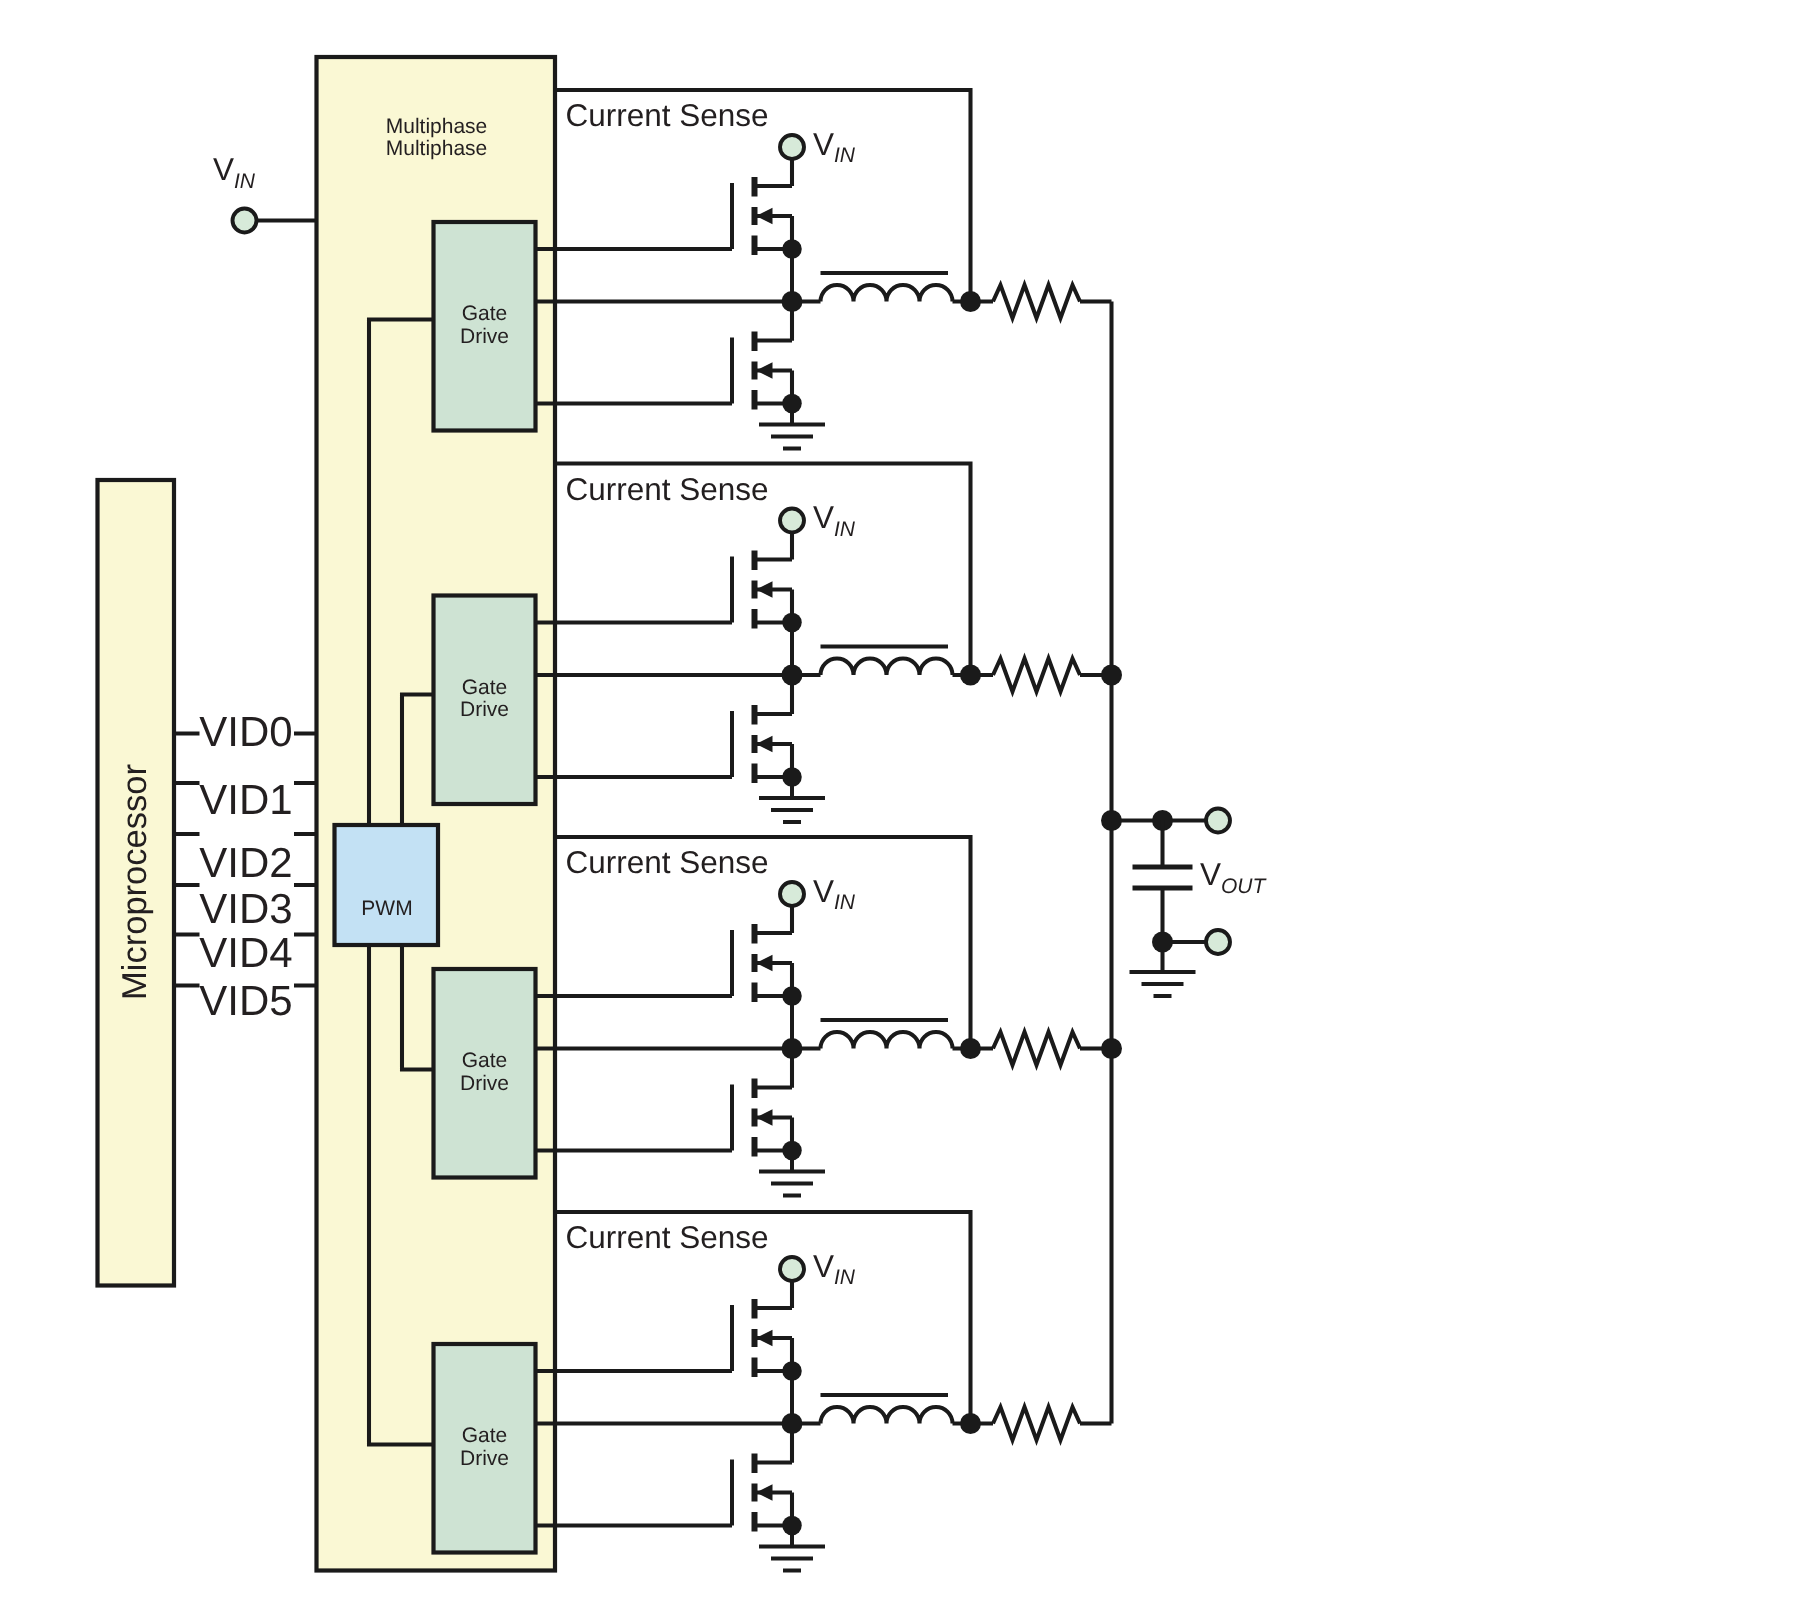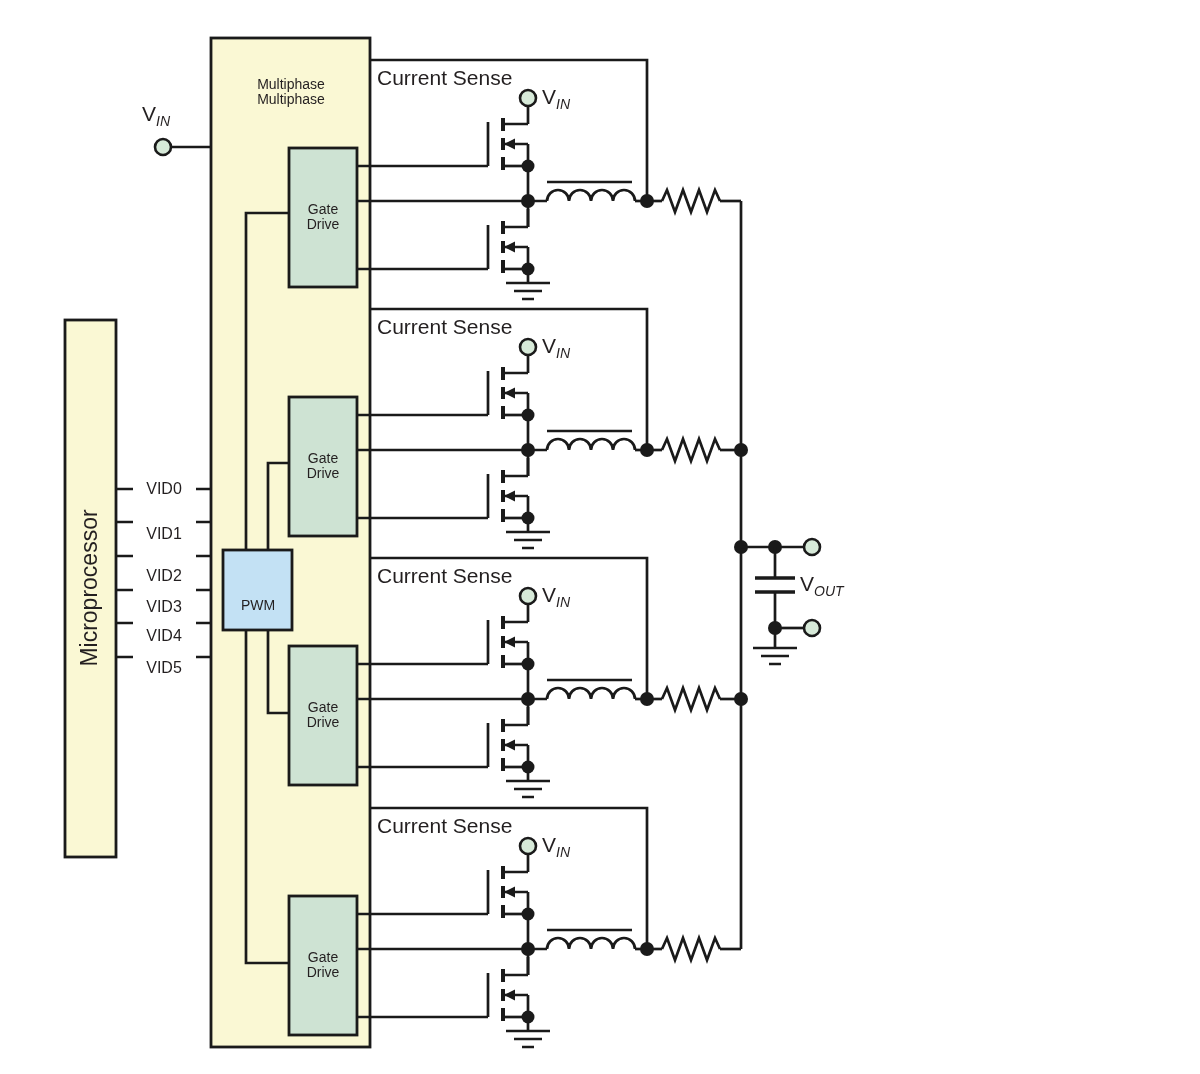--- a/index.html
+++ b/index.html
@@ -14,21 +14,21 @@
   .thick{stroke-width:3.4;}
   .chan{stroke:var(--line);stroke-width:4;fill:none;}
   .dot{fill:var(--line);stroke:none;}
   .term{fill:var(--terminal-green);stroke:var(--line);stroke-width:2.6;}
   .box{stroke:var(--line);stroke-width:2.8;}
   .label{position:absolute;color:var(--text);white-space:nowrap;line-height:1.1;}
   .cs{font-size:21px;}
   .v{font-size:21px;}
   .v sub{font-size:14px;line-height:0;font-style:italic;}
   .boxtext{font-size:14px;text-align:center;transform:translate(-50%,-50%);}
-  .vid{font-size:16px;transform:translate(-50%,-50%);}
+  .vid{font-size:28px;transform:translate(-50%,-50%);}
   .rot{transform:translate(-50%,-50%) rotate(-90deg);font-size:23px;}
 </style>
 </head>
 <body>
 
 <div id="stage">
 
   <svg width="1200" height="1074" viewBox="0 0 1200 1074">
     <defs>
 

